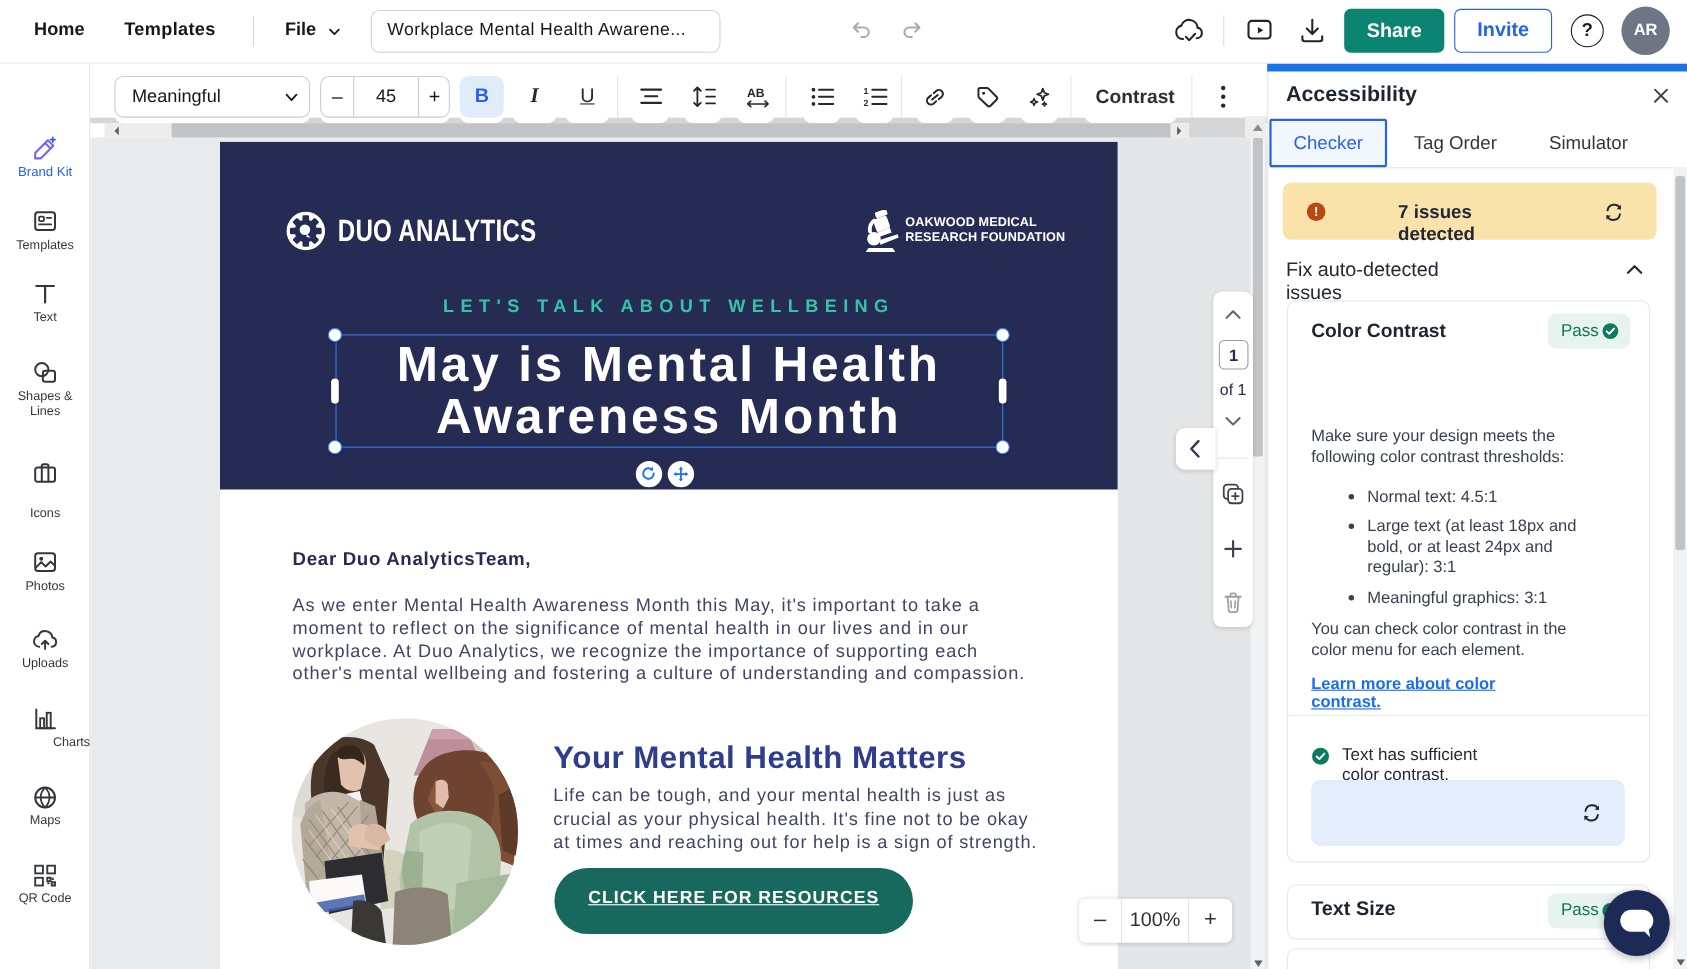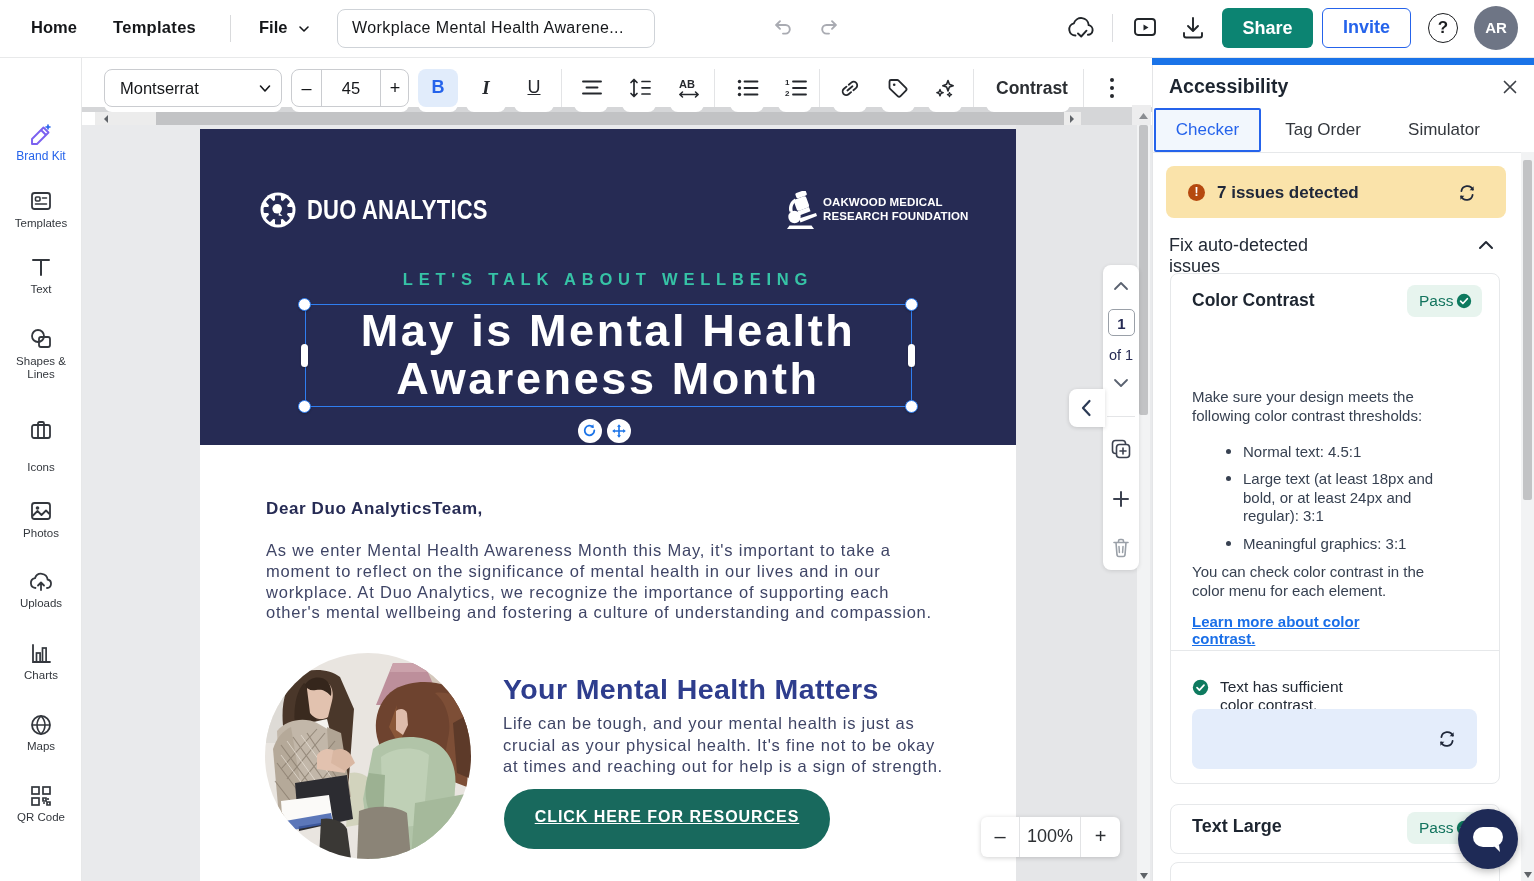--- a/index.html
+++ b/index.html
@@ -130,21 +130,21 @@
     </svg>
     <div class="side-label" style="margin-top:3px;">Photos</div>
   </div>
   <div class="side-item" style="top:569px;">
     <svg width="26" height="26" viewBox="0 0 26 26" style="margin:0 auto;">
       <path d="M7.5 19a5 5 0 0 1-.5-9.9 6.5 6.5 0 0 1 12.6 1.4A4.3 4.3 0 0 1 19 19" fill="none" stroke="#33373d" stroke-width="1.8" stroke-linecap="round"></path>
       <path d="M13 21v-7M10 16.5l3-3 3 3" fill="none" stroke="#33373d" stroke-width="1.8" stroke-linecap="round" stroke-linejoin="round"></path>
     </svg>
     <div class="side-label" style="margin-top:2px;">Uploads</div>
   </div>
-  <div class="side-item" style="top:641px;">
+  <div class="side-item" style="top:641px;text-align:right;">
     <svg width="26" height="26" viewBox="0 0 26 26" style="margin:0 auto;">
       <path d="M5 4v17h17" stroke="#33373d" stroke-width="1.8" fill="none" stroke-linecap="round"></path>
       <rect x="8.5" y="12" width="3.6" height="9" fill="none" stroke="#33373d" stroke-width="1.7"></rect>
       <rect x="14.5" y="7" width="3.6" height="14" fill="none" stroke="#33373d" stroke-width="1.7"></rect>
     </svg>
     <div class="side-label" style="margin-top:2px;">Charts</div>
   </div>
   <div class="side-item" style="top:712px;">
     <svg width="26" height="26" viewBox="0 0 26 26" style="margin:0 auto;">
       <circle cx="13" cy="13" r="9" fill="none" stroke="#33373d" stroke-width="1.8"></circle>
@@ -175,21 +175,21 @@
   <div class="tabwhite" style="left:670px; width:34px;"></div>
   <div class="tabwhite" style="left:730px; width:34px;"></div>
   <div class="tabwhite" style="left:778px; width:34px;"></div>
   <div class="tabwhite" style="left:833px; width:34px;"></div>
   <div class="tabwhite" style="left:881px; width:34px;"></div>
   <div class="tabwhite" style="left:928px; width:34px;"></div>
   <div class="tabwhite" style="left:986px; width:84px;"></div>
   <div class="tabwhite" style="left:1094px; width:36px;"></div>
 
   <div class="abs" style="left:104px; top:69px; width:178px; height:38px; border:1px solid #caccd0; border-radius:8px; background:#fff; z-index:21;"></div>
-  <div class="abs" style="left:120px; top:79px; font-size:16.5px; color:#15171a; z-index:21;">Montserrat</div>
+  <div class="abs" style="left:120px; top:79px; font-size:16.5px; color:#15171a; z-index:21;">Meaningful</div>
   <svg class="abs" style="left:258px; top:83px; z-index:21;" width="14" height="12" viewBox="0 0 14 12">
       <path d="M2.5 3l4.5 5 4.5-5" stroke="#15171a" stroke-width="1.6" fill="none" stroke-linecap="round" stroke-linejoin="round"></path>
     </svg>
 
   <div class="abs" style="left:291px; top:69px; width:118px; height:38px; border:1px solid #caccd0; border-radius:8px; background:#fff; z-index:21;"></div>
   <div class="abs" style="left:321px; top:69px; width:1px; height:38px; background:#caccd0; z-index:22;"></div>
   <div class="abs" style="left:380px; top:69px; width:1px; height:38px; background:#caccd0; z-index:22;"></div>
   <div class="abs" style="left:291px; top:78px; width:31px; font-size:18px; color:#15171a; text-align:center; z-index:22;">–</div>
   <div class="abs" style="left:322px; top:79px; width:58px; font-size:16.5px; color:#15171a; text-align:center; z-index:22;">45</div>
   <div class="abs" style="left:381px; top:78px; width:28px; font-size:18px; color:#15171a; text-align:center; z-index:22;">+</div>
@@ -439,21 +439,21 @@
     </svg>
 
   <div class="abs" style="left:1154px; top:108px; width:107px; height:44px; border:2px solid #2563eb; border-radius:2px; z-index:29; background:#f2f7fd;"></div>
   <div class="abs" style="left:1154px; top:108px; width:107px; text-align:center; line-height:44px; color:#2563eb; font-size:17px; z-index:30;">Checker</div>
   <div class="abs" style="left:1281px; top:108px; width:84px; text-align:center; line-height:44px; color:#33373d; font-size:17px; z-index:29;">Tag Order</div>
   <div class="abs" style="left:1402px; top:108px; width:84px; text-align:center; line-height:44px; color:#33373d; font-size:17px; z-index:29;">Simulator</div>
   <div class="abs" style="left:1152px; top:152px; width:382px; height:1px; background:#e6e8ea; z-index:28;"></div>
 
   <div class="abs" style="left:1166px; top:166px; width:340px; height:52px; background:#fae3aa; border-radius:8px; z-index:29;"></div>
   <div class="abs" style="left:1188px; top:184px; width:17px; height:17px; background:#b5490f; border-radius:50%; color:#fff; font-weight:700; font-size:12px; text-align:center; line-height:17px; z-index:30;">!</div>
-  <div class="abs" style="left:1217px; top:183px; font-weight:700; font-size:17px; color:#20283a; z-index:30;">7 issues detected</div>
+  <div class="abs" style="left:1271px; top:183px; font-weight:700; font-size:17px; color:#20283a; z-index:30;">7 issues detected</div>
   <svg class="abs" style="left:1458px; top:184px; z-index:30;" width="18" height="18" viewBox="0 0 18 18">
       <path d="M3.4 7.2a6 6 0 0 1 11.4-1.6M14.6 10.8a6 6 0 0 1-11.4 1.6" fill="none" stroke="#20283a" stroke-width="1.8" stroke-linecap="round"></path>
       <path d="M15.6 2.2v4h-4z" fill="#20283a"></path>
       <path d="M2.4 15.8v-4h4z" fill="#20283a"></path>
     </svg>
 
   <div class="abs" style="left:1169px; top:235px; font-size:18px; color:#232a35; z-index:29;">Fix auto-detected issues</div>
   <svg class="abs" style="left:1478px; top:240px; z-index:29;" width="16" height="10" viewBox="0 0 16 10">
       <path d="M2 8l6-6 6 6" fill="none" stroke="#232a35" stroke-width="2" stroke-linecap="round" stroke-linejoin="round"></path>
     </svg>
@@ -485,21 +485,21 @@
   <div class="abs" style="left:1220px; top:678px; font-size:15.5px; color:#232a35; z-index:29;">Text has sufficient color contrast.</div>
 
   <div class="abs" style="left:1192px; top:709px; width:285px; height:60px; background:#e4edfb; border-radius:8px; z-index:29;"></div>
   <svg class="abs" style="left:1438px; top:730px; z-index:30;" width="18" height="18" viewBox="0 0 18 18">
       <path d="M3.4 7.2a6 6 0 0 1 11.4-1.6M14.6 10.8a6 6 0 0 1-11.4 1.6" fill="none" stroke="#20283a" stroke-width="1.8" stroke-linecap="round"></path>
       <path d="M15.6 2.2v4h-4z" fill="#20283a"></path>
       <path d="M2.4 15.8v-4h4z" fill="#20283a"></path>
     </svg>
 
   <div class="abs card" style="left:1170px; top:804px; width:330px; height:50px; z-index:28;"></div>
-  <div class="abs" style="left:1192px; top:816px; font-weight:700; font-size:18px; color:#1d2530; z-index:29;">Text Large</div>
+  <div class="abs" style="left:1192px; top:816px; font-weight:700; font-size:18px; color:#1d2530; z-index:29;">Text Size</div>
   <div class="abs" style="left:1407px; top:812px; width:75px; height:32px; background:#e7f4ee; border-radius:8px; z-index:29;"></div>
   <div class="abs" style="left:1419px; top:819px; font-size:15.5px; color:#13745e; z-index:30;">Pass</div>
   <svg class="abs" style="left:1456px; top:820px; z-index:30;" width="16" height="16" viewBox="0 0 16 16">
       <circle cx="8" cy="8" r="7.2" fill="#0e7a5f"></circle>
       <path d="M4.6 8.2l2.3 2.3 4.4-4.8" fill="none" stroke="#fff" stroke-width="1.7" stroke-linecap="round" stroke-linejoin="round"></path>
     </svg>
 
   <div class="abs card" style="left:1170px; top:862px; width:330px; height:30px; z-index:28;"></div>
 
   <div class="abs" style="left:1521px; top:152px; width:13px; height:729px; background:#f2f3f4; z-index:31;"></div>

